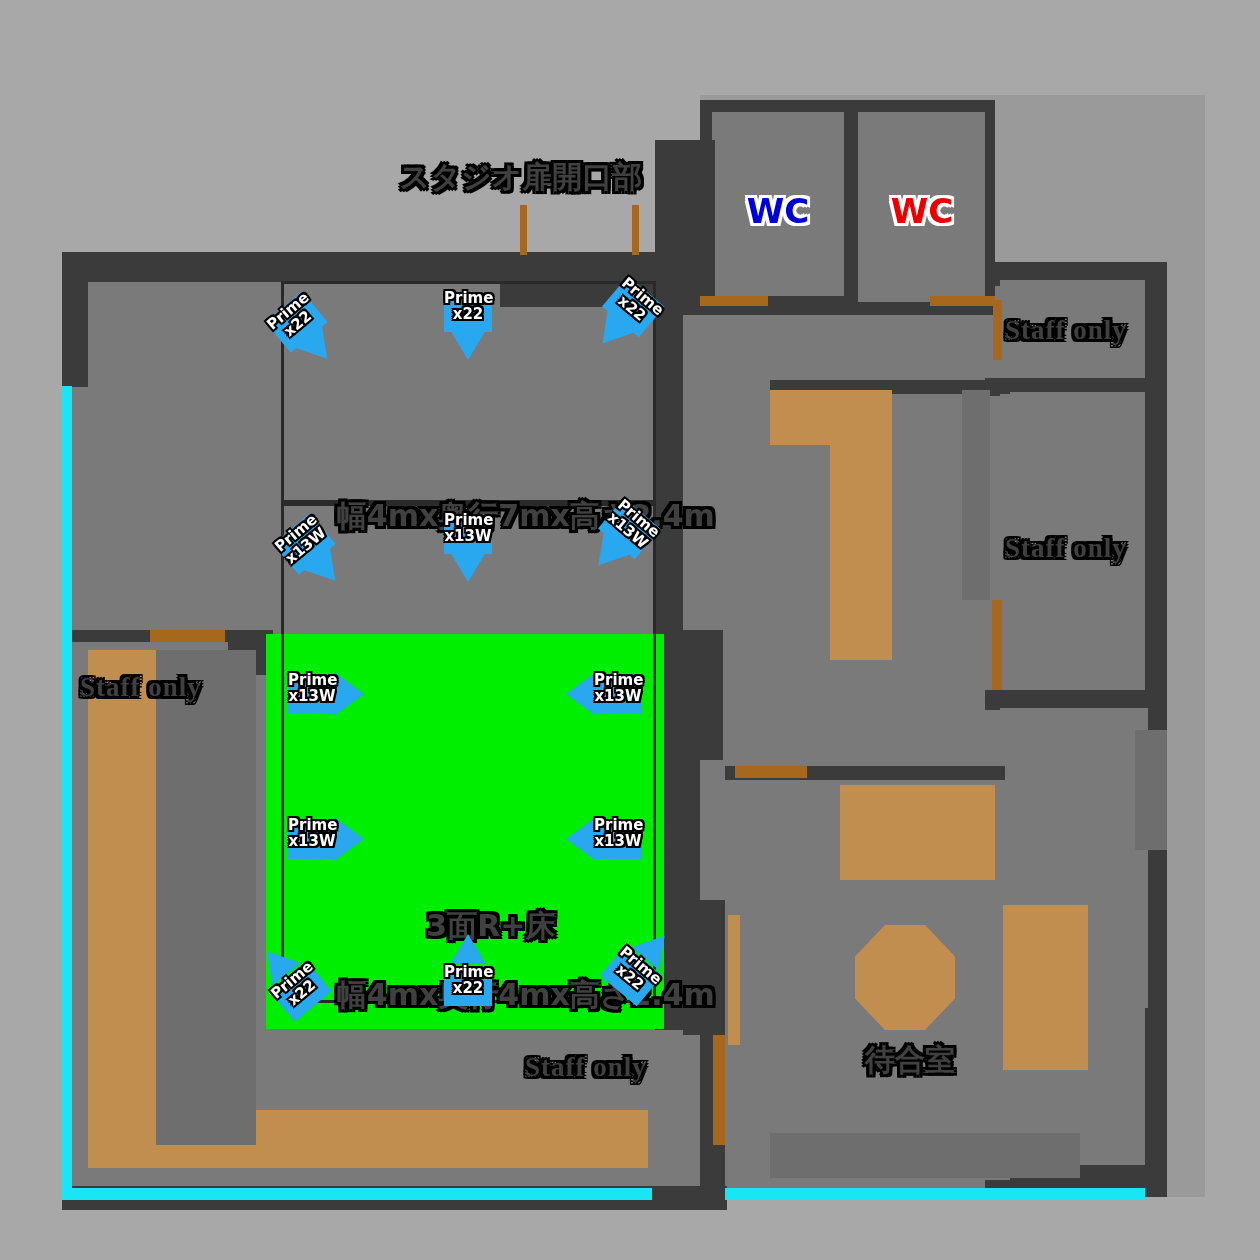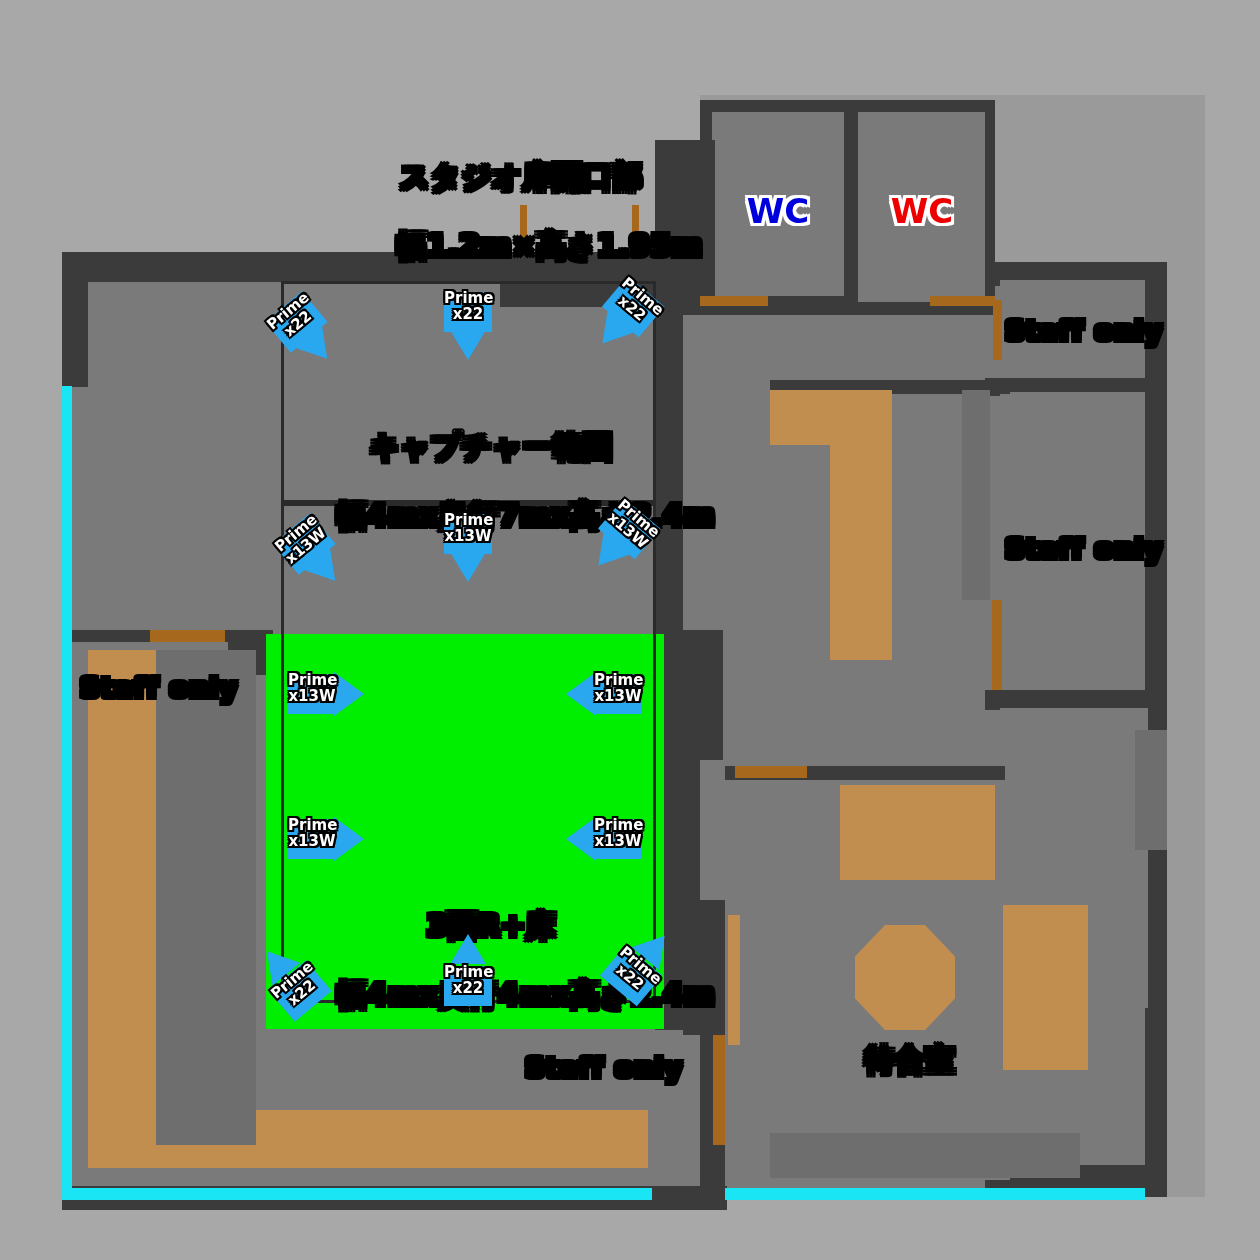--- a/index.html
+++ b/index.html
@@ -28,35 +28,35 @@
   
   .outline{
     border:3px solid #2a2a2a;
     box-sizing:border-box;
     background:transparent;
   }
 
   
   .lbl{
     position:absolute;
-    color:#000000;
+    color:#404040;
     font-weight:bold;
     line-height:1.15;
     white-space:pre;
     text-align:center;
     letter-spacing:0px;
     -webkit-text-stroke:0px;
     text-shadow:
       -3px -3px 0 #000, 3px -3px 0 #000,
       -3px  3px 0 #000, 3px  3px 0 #000,
       -3px  0   0 #000, 3px  0   0 #000,
        0   -3px 0 #000, 0    3px 0 #000;
   }
   .lbl-jp{font-size:30px;}
-  .lbl-en{font-size:27px;letter-spacing:1px;}
+  .lbl-en{font-size:27px;letter-spacing:1px;font-family:Liberation Serif, serif;}
   .lbl-wc{
     font-size:34px;
     text-shadow:
       -3px -3px 0 #fff, 3px -3px 0 #fff,
       -3px  3px 0 #fff, 3px  3px 0 #fff,
       -3px  0   0 #fff, 3px  0   0 #fff,
        0   -3px 0 #fff, 0    3px 0 #fff;
   }
   .wc-blue{color:#0000dd;}
   .wc-red {color:#ee0000;}
@@ -202,25 +202,24 @@
   <div class="abs cyan" style="left:62px;top:1188px;width:590px;height:12px;"></div>
   <div class="abs cyan" style="left:725px;top:1188px;width:420px;height:12px;"></div>
 
   <div class="abs green" style="left:266px;top:634px;width:398px;height:395px;"></div>
 
   <div class="abs outline" style="left:281px;top:281px;width:375px;height:222px;"></div>
   <div class="abs outline" style="left:281px;top:503px;width:375px;height:500px;"></div>
 
   <div class="lbl lbl-jp" style="left:355px;top:125px;width:290px;">
     <span>スタジオ扉開口部</span><br>
-    <span>幅1.2m×高さ1.95m</span>
   </div>
 
   <div class="lbl lbl-jp" style="left:295px;top:395px;width:350px;">
-    <span>キャプチャー範囲</span><br>
+    <br>
     <span>幅4mx奥行7mx高さ2.4m</span>
   </div>
 
   <div class="lbl lbl-jp" style="left:295px;top:805px;width:350px;">
     <br>
     <span>3面R+床</span><br>
     <span>幅4mx奥行4mx高さ2.4m</span>
   </div>
 
   <div class="lbl lbl-wc wc-blue" style="left:728px;top:192px;width:100px;">WC</div>

